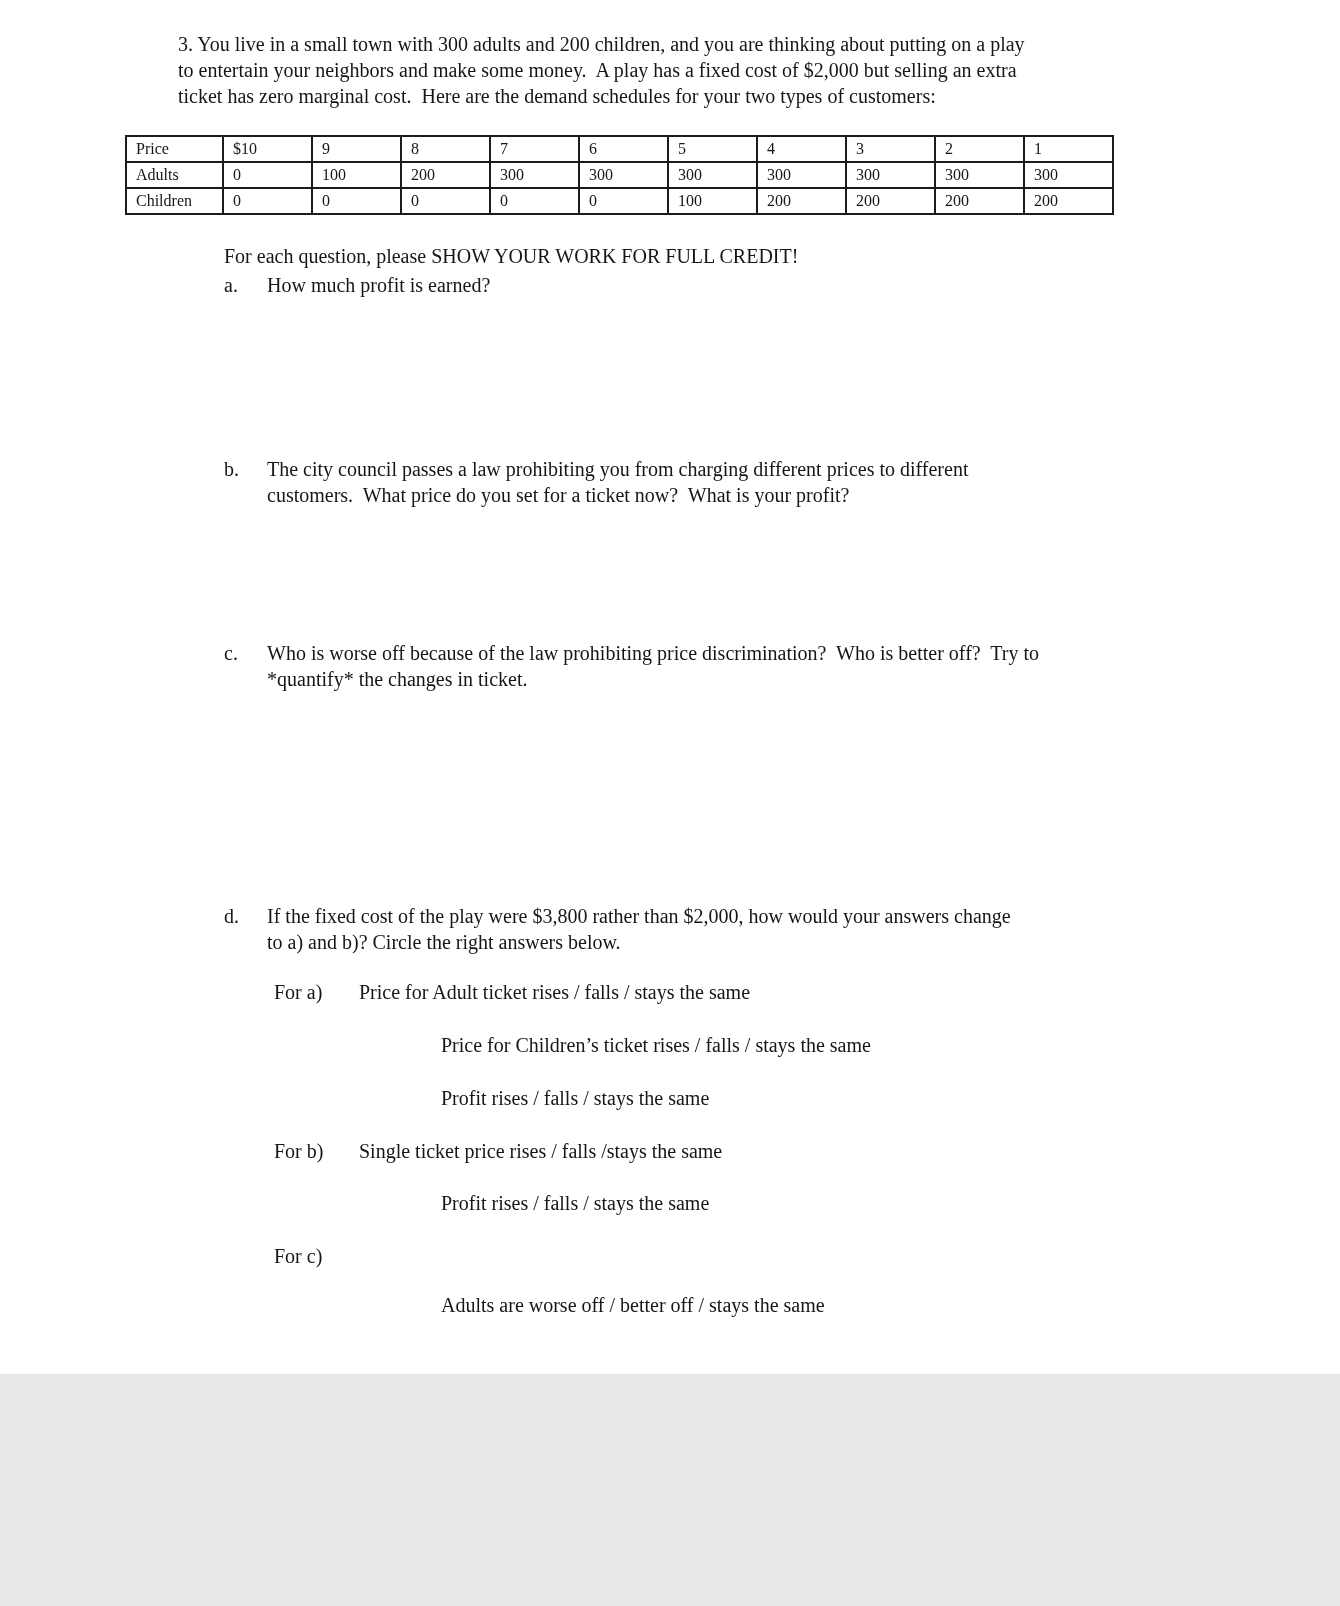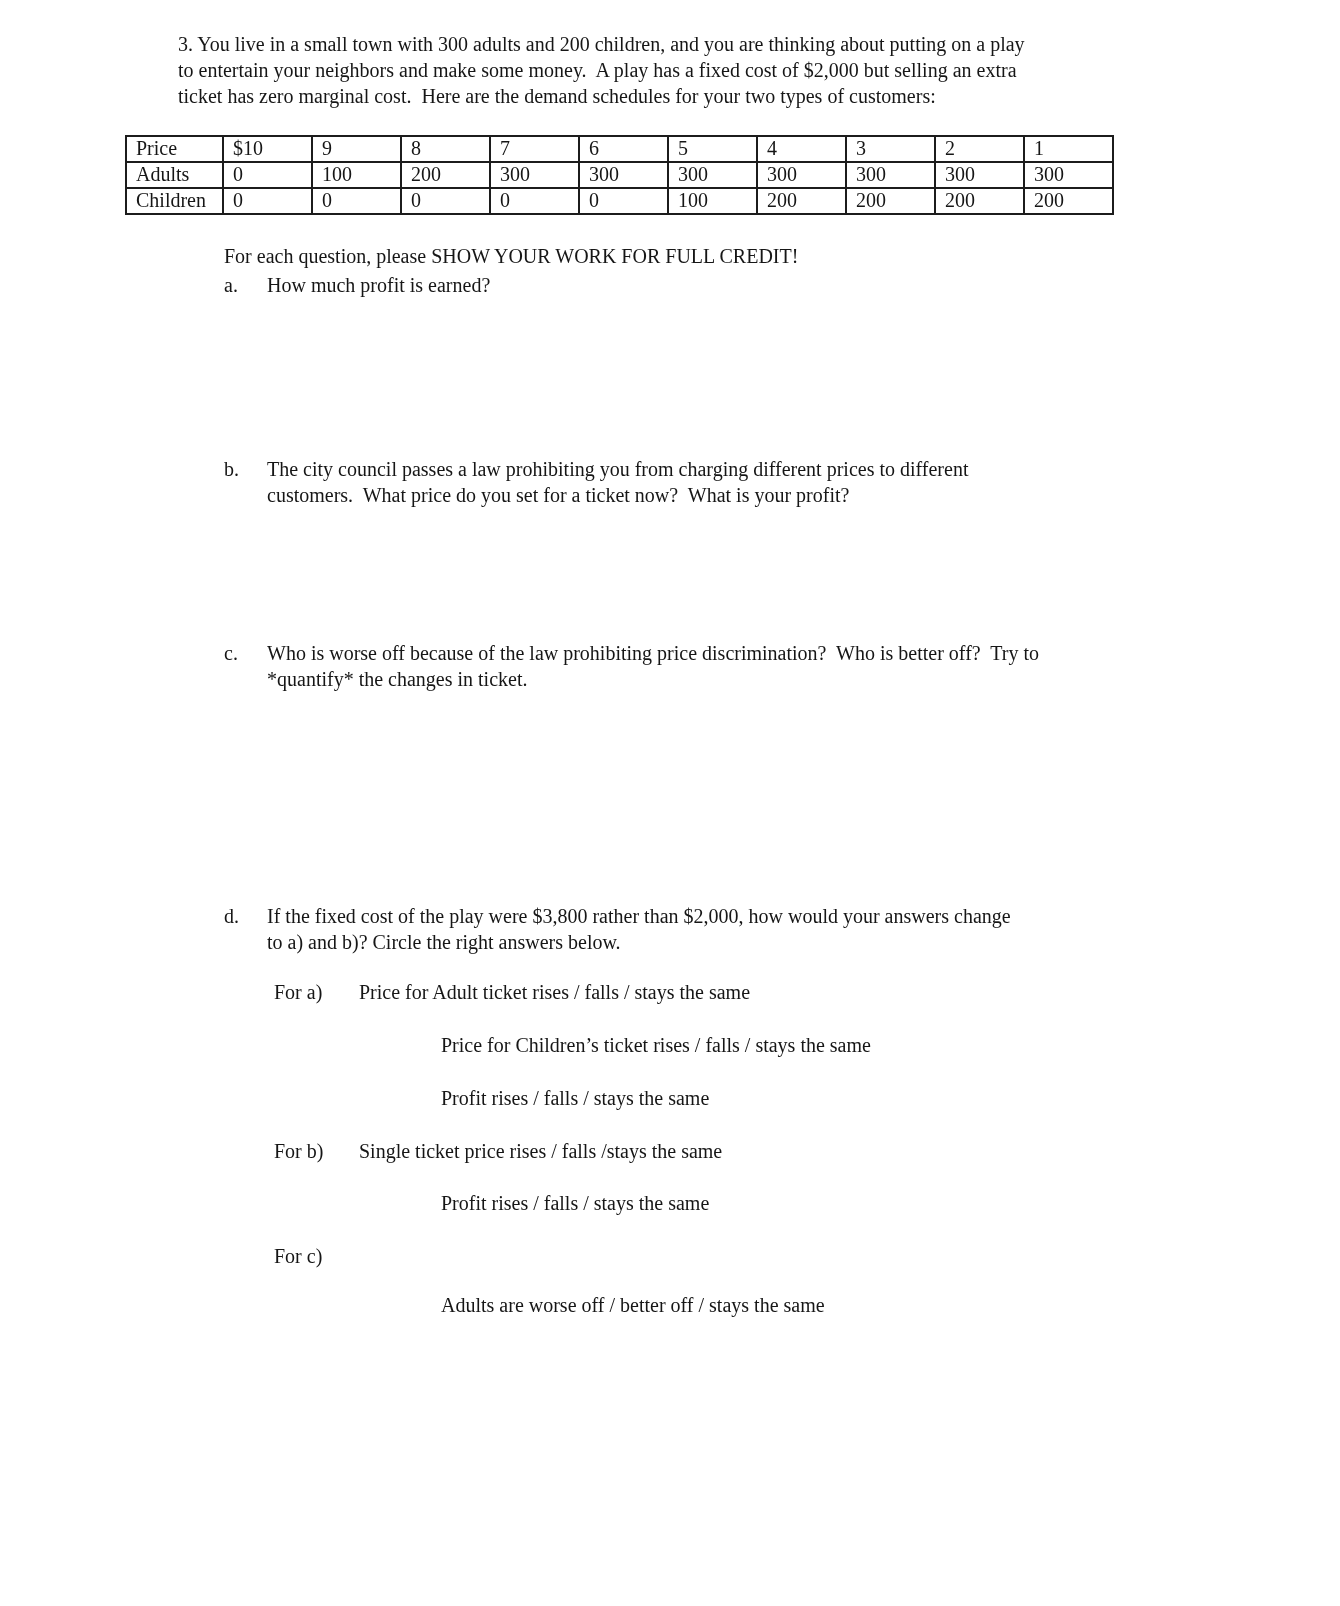--- a/index.html
+++ b/index.html
@@ -1,35 +1,35 @@
 <!DOCTYPE html>
 <html><head>
 <meta charset="utf-8">
 <style>
   html,body { margin:0; padding:0; background:#e8e8e8; }
   .page {
-    position:relative; width:1340px; height:1606px; margin:0 auto;
+    position:relative; width:1340px; height:1374px; margin:0 auto;
     background:#ffffff; overflow:hidden;
     font-family:"Liberation Serif", serif; color:#161616;
   }
   .abs { position:absolute; }
   .line { white-space:pre; font-size:20px; line-height:26px; }
   .marker {
     position:absolute; left:224px; top:0; font-size:20px; line-height:26px; white-space:pre;
   }
   .item-lines { position:absolute; left:267px; top:0; }
   .note { left:224px; }
   .intro { left:178px; top:31px; }
 
   table.demand {
     position:absolute; left:125px; top:135px; border-collapse:collapse;
     table-layout:fixed;
   }
   table.demand td {
-    border:2px solid #1c1c1c; font-size:20px; font-weight:normal;
+    border:2px solid #1c1c1c; font-size:16px; font-weight:normal;
     text-align:left; vertical-align:middle;
     height:23px; line-height:23px; padding:0 2px 1px 9px;
     white-space:pre; overflow:hidden;
   }
   td.col-label { width:84px; }
   td.col-val   { width:76px;border-radius:9px; }
 
   .circle-row { left:12px; width:100%; height:26px;padding-left:22px; }
   .circle-label { position:absolute; left:262px; top:0; font-size:20px; line-height:26px; white-space:pre; }
   .circle-text  { position:absolute; left:347px; top:0; font-size:20px; line-height:26px; white-space:pre; }

